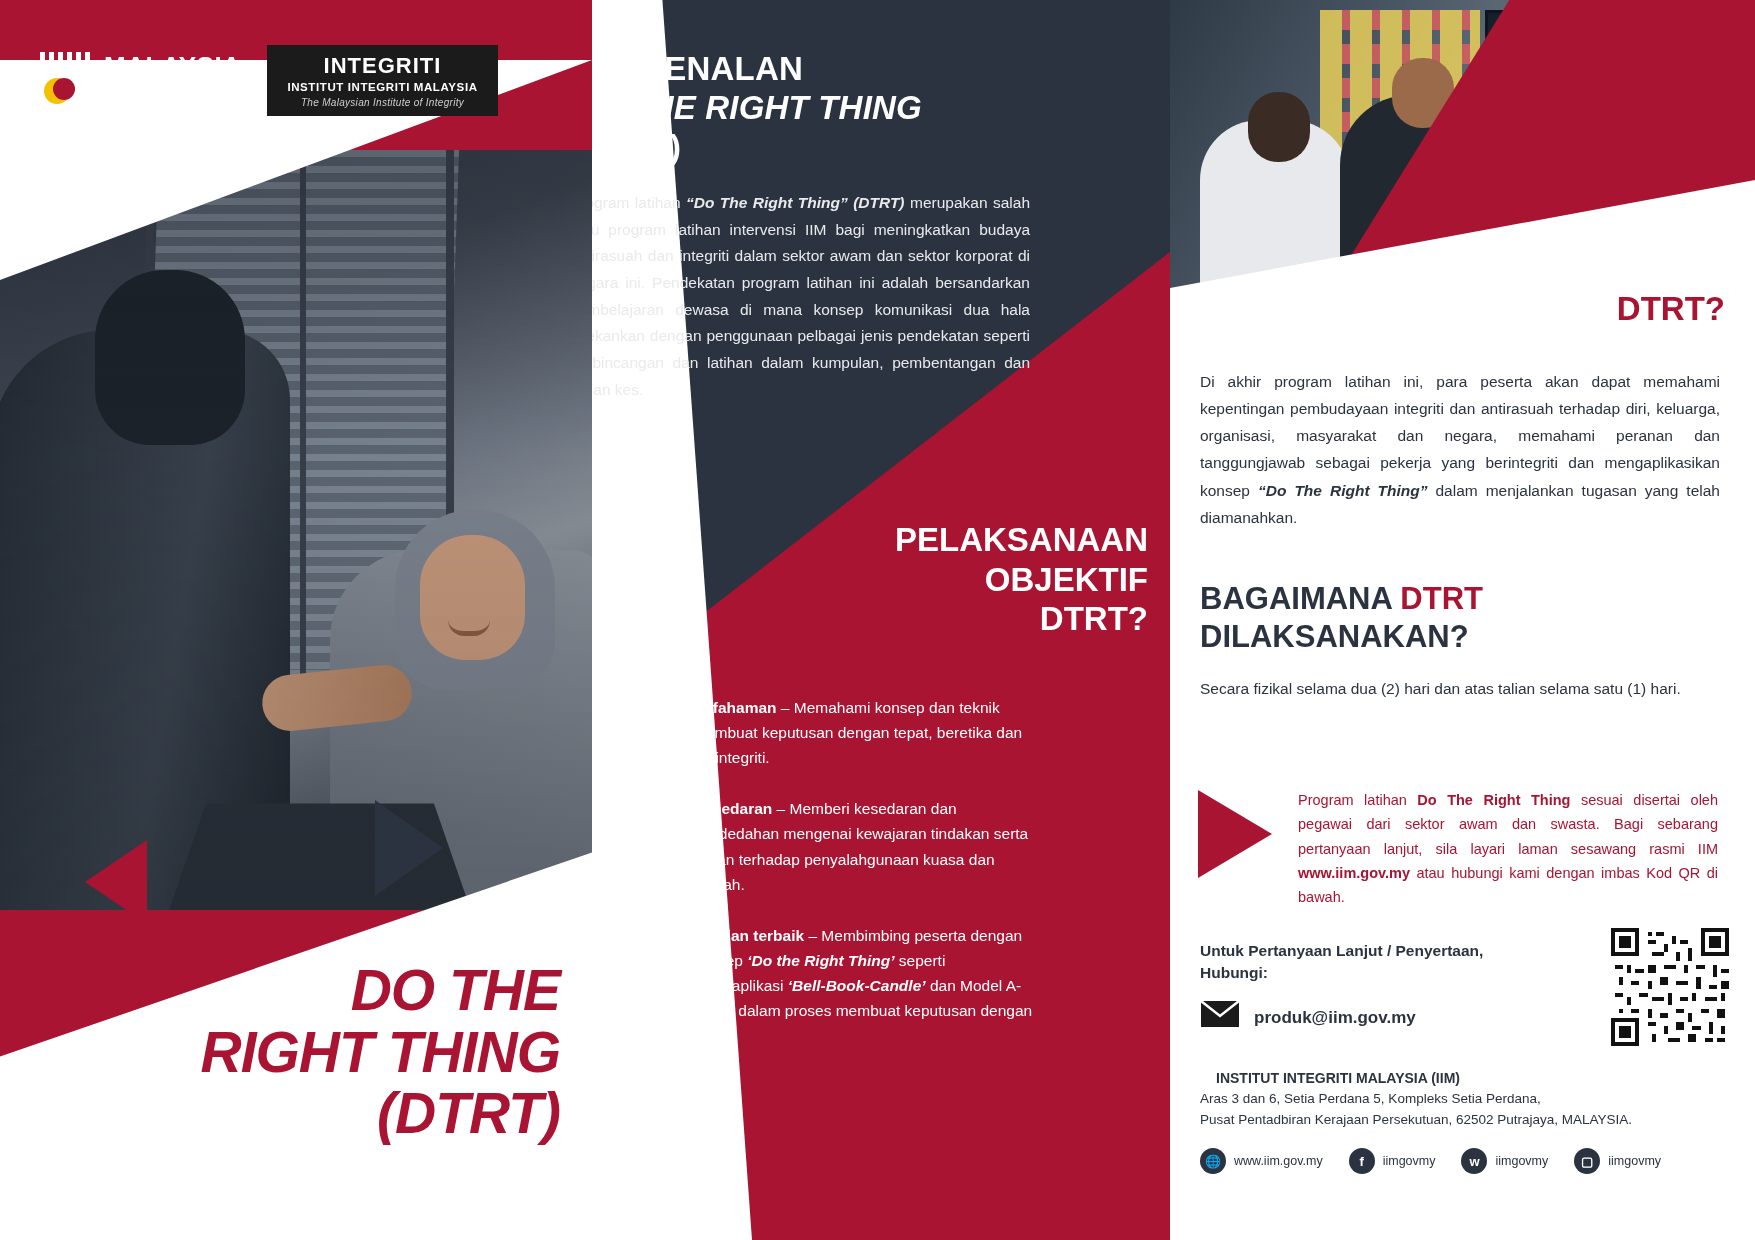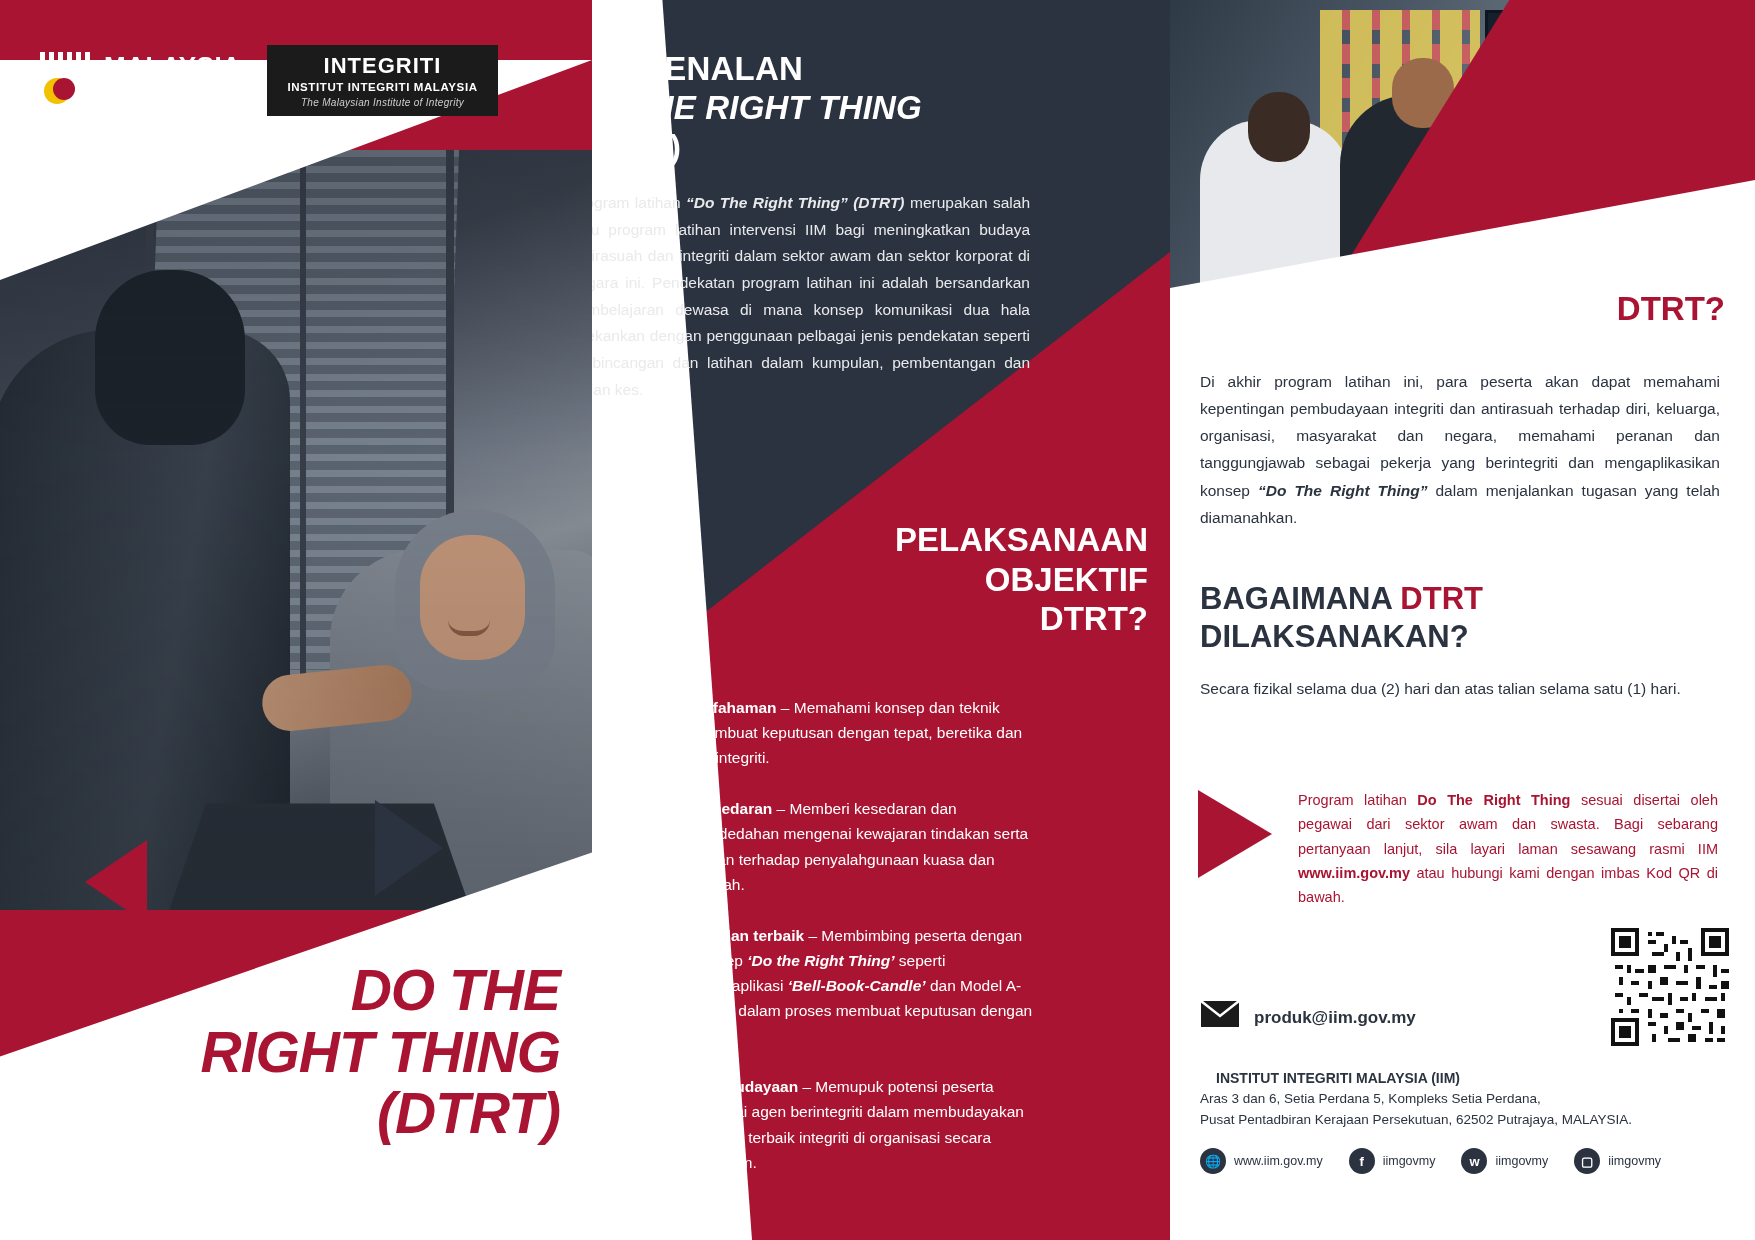--- a/index.html
+++ b/index.html
@@ -285,29 +285,20 @@
         <div class="obj-item">
           <div class="obj-icon">
             <svg viewBox="0 0 74 74" width="74" height="74" fill="none" stroke="#fff" stroke-width="2.4">
               <path d="M10 18h18v-4a5 5 0 0 1 10 0v4h18v18h-4a5 5 0 0 0 0 10h4v18H38v-4a5 5 0 0 0-10 0v4H10V18z"></path>
               <path d="M56 14l8 8-8 8"></path>
             </svg>
           </div>
           <div class="obj-text"><span class="bb">Amalan terbaik</span> – Membimbing peserta dengan konsep <span class="bi">‘Do the Right Thing’</span> seperti mengaplikasi <span class="bi">‘Bell-Book-Candle’</span> dan Model A-C-S-T dalam proses membuat keputusan dengan wajar.</div>
         </div>
 
-        <div class="obj-item">
-          <div class="obj-icon">
-            <svg viewBox="0 0 74 74" width="74" height="74" fill="none" stroke="#fff" stroke-width="2.4">
-              <path d="M37 34c-6-8-16-6-16 3 0 8 10 14 16 19 6-5 16-11 16-19 0-9-10-11-16-3z"></path>
-              <path d="M8 56c4-6 12-8 18-4l8 5h12c4 0 4 6 0 6H30"></path>
-            </svg>
-          </div>
-          <div class="obj-text"><span class="bb">Pembudayaan</span> – Memupuk potensi peserta sebagai agen berintegriti dalam membudayakan amalan terbaik integriti di organisasi secara optimum.</div>
-        </div>
 
       </div>
     </div>
   </div>
 
   <div class="right-panel">
 
     <div class="right-photo">
       <div class="rp-screen">
         <div class="chart"></div>
@@ -338,20 +329,24 @@
     <div class="h-bagaimana">
       <div class="red-mix">BAGAIMANA <span class="rd">DTRT</span></div>
       <div>DILAKSANAKAN?</div>
     </div>
 
     <div class="p-bagaimana">Secara fizikal selama dua (2) hari dan atas talian selama satu (1) hari.</div>
 
     <div class="cta-arrow"></div>
     <div class="cta-text">Program latihan <span class="bb">Do The Right Thing</span> sesuai disertai oleh pegawai dari sektor awam dan swasta. Bagi sebarang pertanyaan lanjut, sila layari laman sesawang rasmi IIM <span class="bb">www.iim.gov.my</span> atau hubungi kami dengan imbas Kod QR di bawah.</div>
 
+    <div class="contact-h">
+      <div>Untuk Pertanyaan Lanjut / Penyertaan,</div>
+      <div>Hubungi:</div>
+    </div>
 
     <div class="mail-row">
       <svg class="mail-ico" viewBox="0 0 40 28">
         <rect x="1" y="1" width="38" height="26" fill="#1b1b1b"></rect>
         <path d="M1 1l19 15L39 1" stroke="#fff" stroke-width="2.5" fill="none"></path>
       </svg>
       <div class="mail-txt">produk@iim.gov.my</div>
     </div>
 
     <svg class="qr" viewBox="0 0 29 29" shape-rendering="crispEdges">

